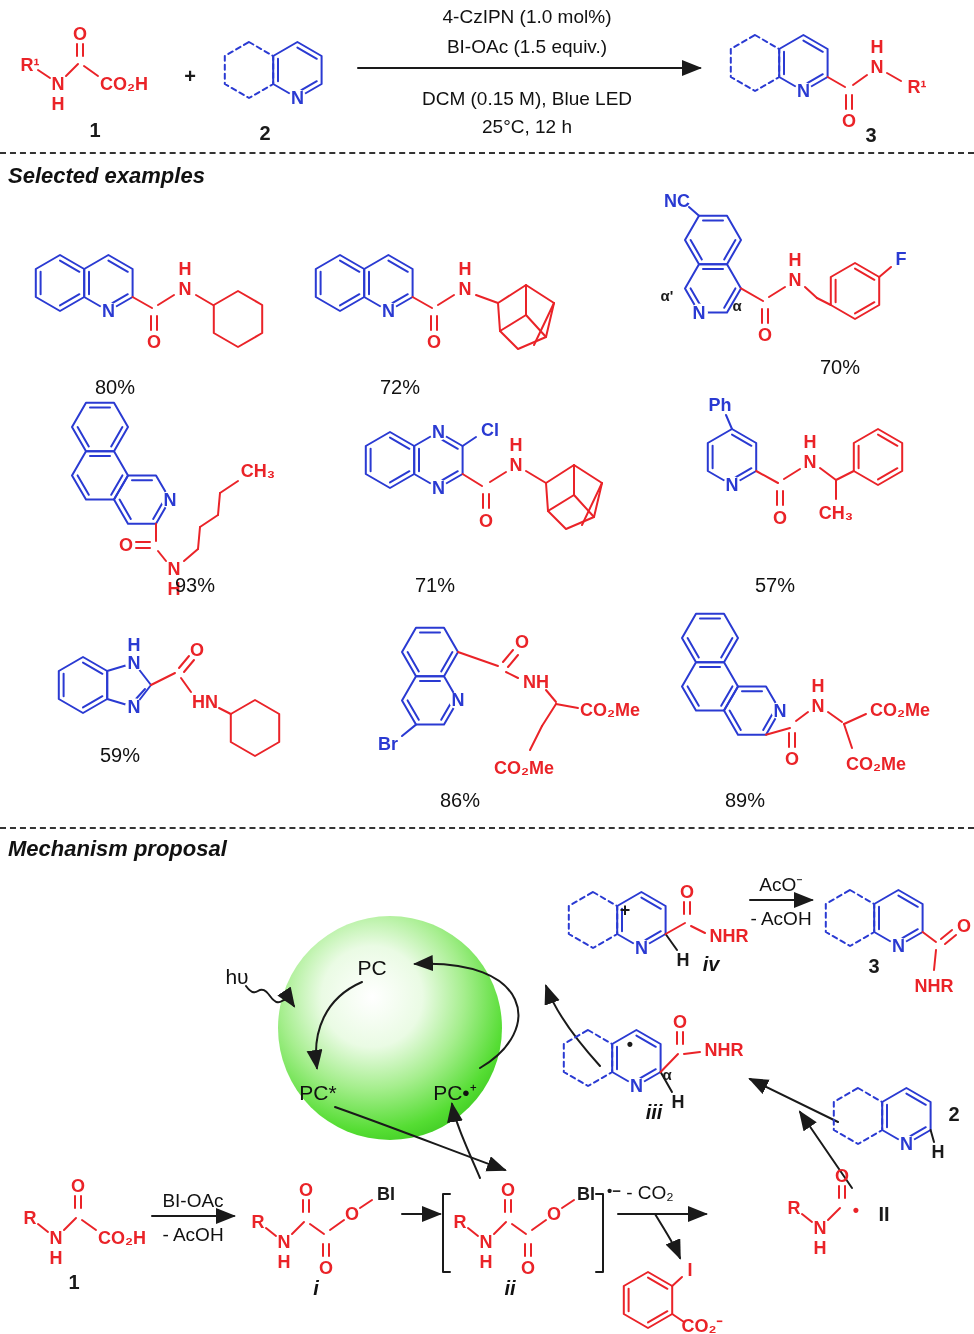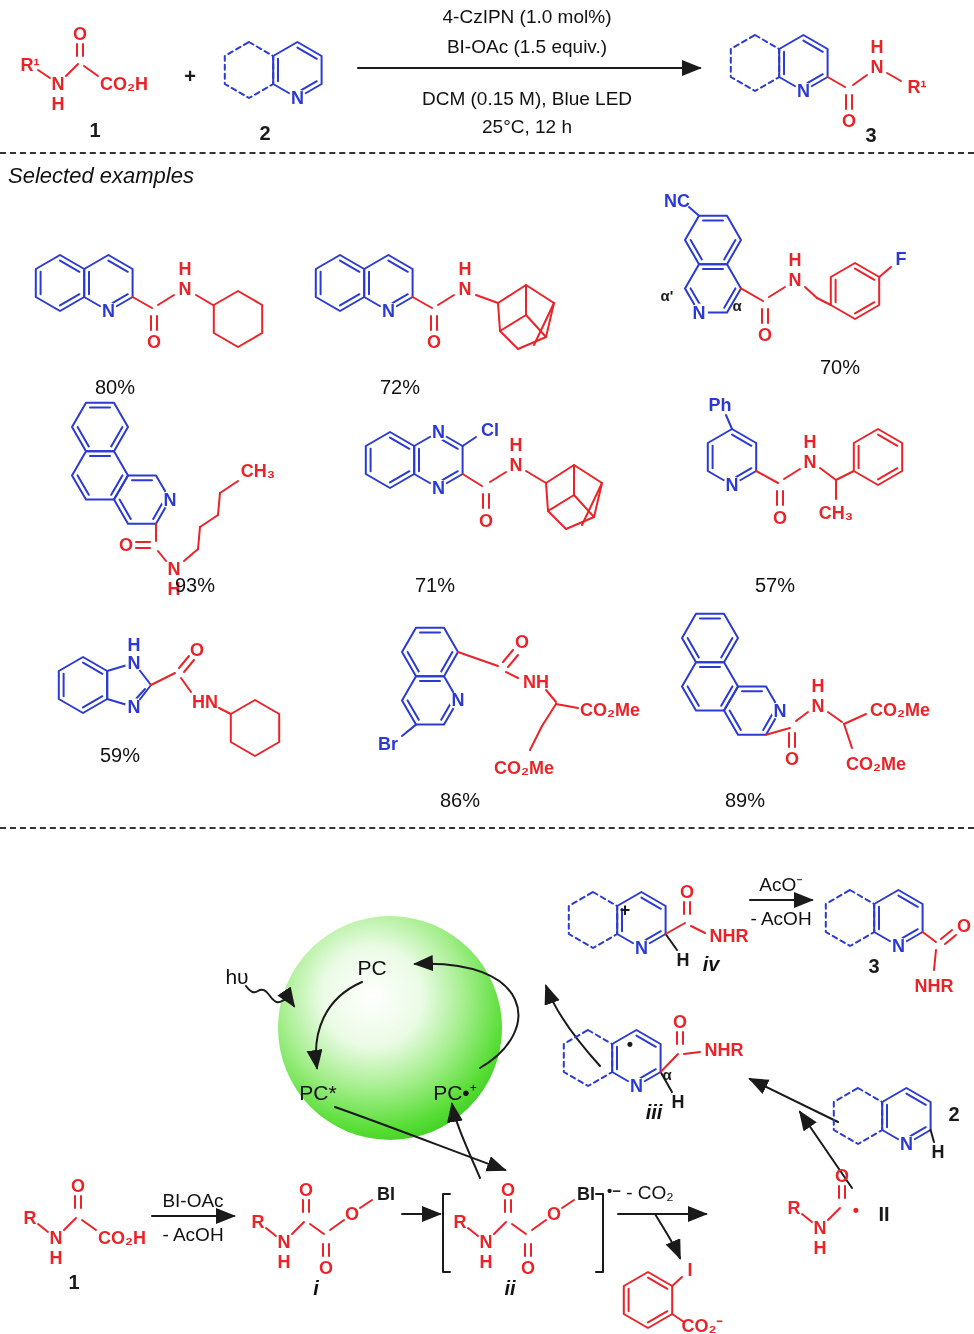--- a/index.html
+++ b/index.html
@@ -14,21 +14,21 @@
   .small{font-size:15px}
   .ink{fill:#1a1a1a}
   .num{font-size:20px;font-weight:bold;fill:#1a1a1a;text-anchor:middle;dominant-baseline:central}
   .cond{font-size:19px;fill:#111;text-anchor:middle;dominant-baseline:central}
   .yield{font-size:20px;fill:#111;text-anchor:middle;dominant-baseline:central}
   .lbl-it{font-size:20px;font-weight:bold;font-style:italic;fill:#111;text-anchor:middle;dominant-baseline:central}
   .pc{font-size:21px;fill:#111;text-anchor:middle;dominant-baseline:central}
   .red{color:#ea2328}
   .blue{color:#2a3ad2}
   .black{color:#1a1a1a}
-  .heading{position:absolute;font-style:italic;font-weight:normal;font-size:22px;color:#111}
+  .heading{position:absolute;font-style:italic;font-weight:bold;font-size:22px;color:#111}
   .divider{position:absolute;left:0;width:974px;border-top:2px dashed #333}
 </style>
 </head>
 <body>
 
 <div class="page">
 
 <svg id="scheme" width="974" height="150" style="top:0">
   <defs>
     <g id="hexa">
@@ -343,20 +343,21 @@
       <line x1="194" y1="114" x2="216" y2="104"></line>
       <text class="atom" x="250" y="100">CO₂Me</text>
       <line x1="194" y1="114" x2="202" y2="138"></line>
       <text class="atom" x="226" y="154">CO₂Me</text>
     </g>
     <text class="yield" x="95" y="190">89%</text>
   </g>
 </svg>
 
 <div class="divider" style="top:827px"></div>
+<div class="heading" style="left:8px;top:836px">Mechanism proposal</div>
 
 <svg id="mech" width="974" height="464" style="top:870px">
 
   <circle cx="390" cy="158" r="112" fill="url(#ballgrad)" stroke="none"></circle>
 
   <text class="pc" x="372" y="97">PC</text>
   <text class="pc" x="318" y="222">PC*</text>
   <text class="pc" x="455" y="222">PC•⁺</text>
   <text class="pc" x="237" y="106">hυ</text>
 

